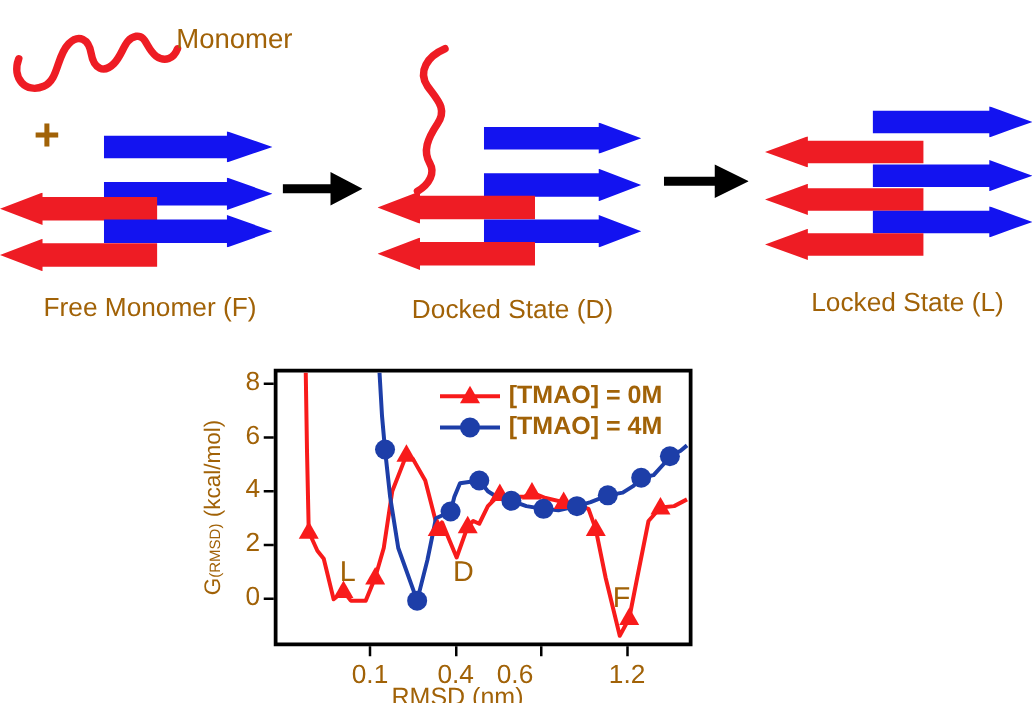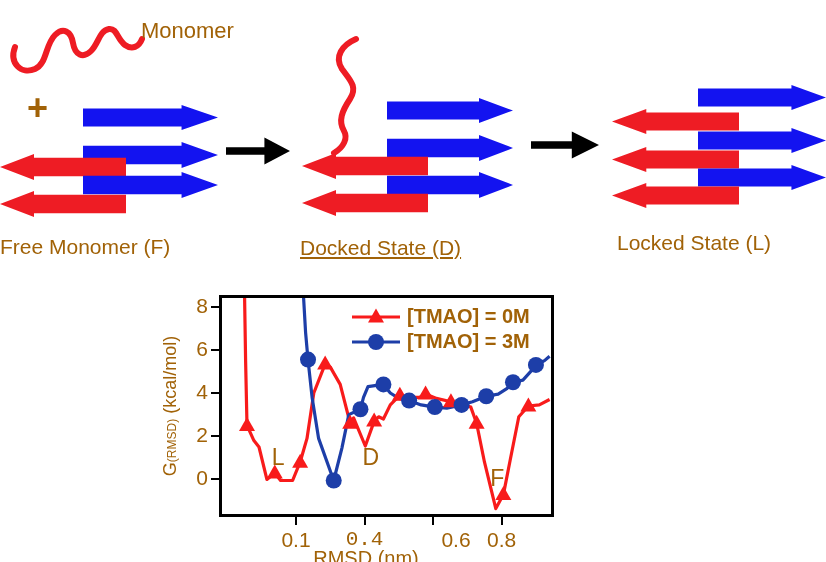--- a/index.html
+++ b/index.html
@@ -2,23 +2,23 @@
 <html><head>
 <meta charset="utf-8">
 <style>
   html,body{margin:0;padding:0;background:#fff;}
   .stage{position:relative;width:826px;height:562px;background:#fff;overflow:hidden;
          font-family:"Liberation Sans", sans-serif;color:#a16207;margin-top:21px;}
   .txt{position:absolute;white-space:nowrap;}
   .monomer-label{left:141px;top:-3px;font-size:22px;}
   .protofibril-label{left:157px;top:52px;font-size:22px;}
   .plus{left:27px;top:66px;font-size:36px;font-weight:700;}
-  .state-label{position:absolute;font-size:21px;}
+  .state-label{position:absolute;text-align:center;font-size:21px;}
   .free-label{left:0px;top:214px;width:240px;}
-  .docked-label{left:300px;top:215px;width:220px;text-decoration:underline;}
+  .docked-label{left:300px;top:215px;width:220px;}
   .locked-label{left:617px;top:210px;width:218px;}
   .arr{position:absolute;}
   .arr.right{clip-path:polygon(0% 14%,73% 14%,73% 0%,100% 50%,73% 100%,73% 86%,0% 86%);}
   .arr.left{clip-path:polygon(100% 14%,27% 14%,27% 0%,0% 50%,27% 100%,27% 86%,100% 86%);}
   .black-arr{position:absolute;clip-path:polygon(0 37%,60% 37%,60% 2%,100% 50%,60% 98%,60% 63%,0 63%);}
   .squiggle{position:absolute;overflow:visible;}
   
   .plot-frame{position:absolute;left:219px;top:274px;width:329px;height:216px;border:3px solid #000;box-sizing:content-box;}
   .plot-svg{position:absolute;left:222px;top:277px;width:329px;height:216px;}
   .xtick{position:absolute;width:2px;height:8px;background:#000;}
@@ -109,35 +109,35 @@
           <line x1="2" y1="12" x2="50" y2="12" stroke="#F81B1B" stroke-width="3.2"></line>
           <polygon points="26,3.5 18,17.5 34,17.5" fill="#F81B1B"></polygon>
         </svg>
       <span>[TMAO] = 0M</span>
     </div>
     <div class="legend-row">
       <svg class="legend-marker" viewBox="0 0 52 24">
           <line x1="2" y1="12" x2="50" y2="12" stroke="#1D3EA8" stroke-width="3.2"></line>
           <circle cx="26" cy="12" r="8" fill="#1D3EA8"></circle>
         </svg>
-      <span>[TMAO] = 3M</span>
+      <span>[TMAO] = 4M</span>
     </div>
   </div>
 
   <div class="xaxis-label">RMSD (nm)</div>
   <div class="yaxis-label"><span>G</span><span class="sub">(RMSD)</span><span> (kcal/mol)</span></div>
 
 <div class="xtick" style="left: 295.025px; top: 496px;"></div>
     <div class="xtick-label" style="left: 296.025px; top: 507px;">0.1</div>
     <div class="xtick" style="left: 363.567px; top: 496px;"></div>
-    <div class="xtick-label" style="left: 364.567px; top: 507px; font-family: Liberation Mono, monospace;">0.4</div>
+    <div class="xtick-label" style="left: 364.567px; top: 507px;">0.4</div>
     <div class="xtick" style="left: 432.108px; top: 496px;"></div>
-    <div class="xtick-label" style="left: 456px; top: 507px;">0.6</div>
+    <div class="xtick-label" style="left: 412px; top: 507px;">0.6</div>
     <div class="xtick" style="left: 500.65px; top: 496px;"></div>
-    <div class="xtick-label" style="left: 501.65px; top: 507px;">0.8</div>
+    <div class="xtick-label" style="left: 501.65px; top: 507px;">1.2</div>
     <div class="ytick" style="left: 211px; top: 457.44px;"></div>
     <div class="ytick-label" style="left: 174px; top: 458.44px;">0</div>
     <div class="ytick" style="left: 211px; top: 414.24px;"></div>
     <div class="ytick-label" style="left: 174px; top: 415.24px;">2</div>
     <div class="ytick" style="left: 211px; top: 371.04px;"></div>
     <div class="ytick-label" style="left: 174px; top: 372.04px;">4</div>
     <div class="ytick" style="left: 211px; top: 327.84px;"></div>
     <div class="ytick-label" style="left: 174px; top: 328.84px;">6</div>
     <div class="ytick" style="left: 211px; top: 284.64px;"></div>
     <div class="ytick-label" style="left: 174px; top: 285.64px;">8</div>

